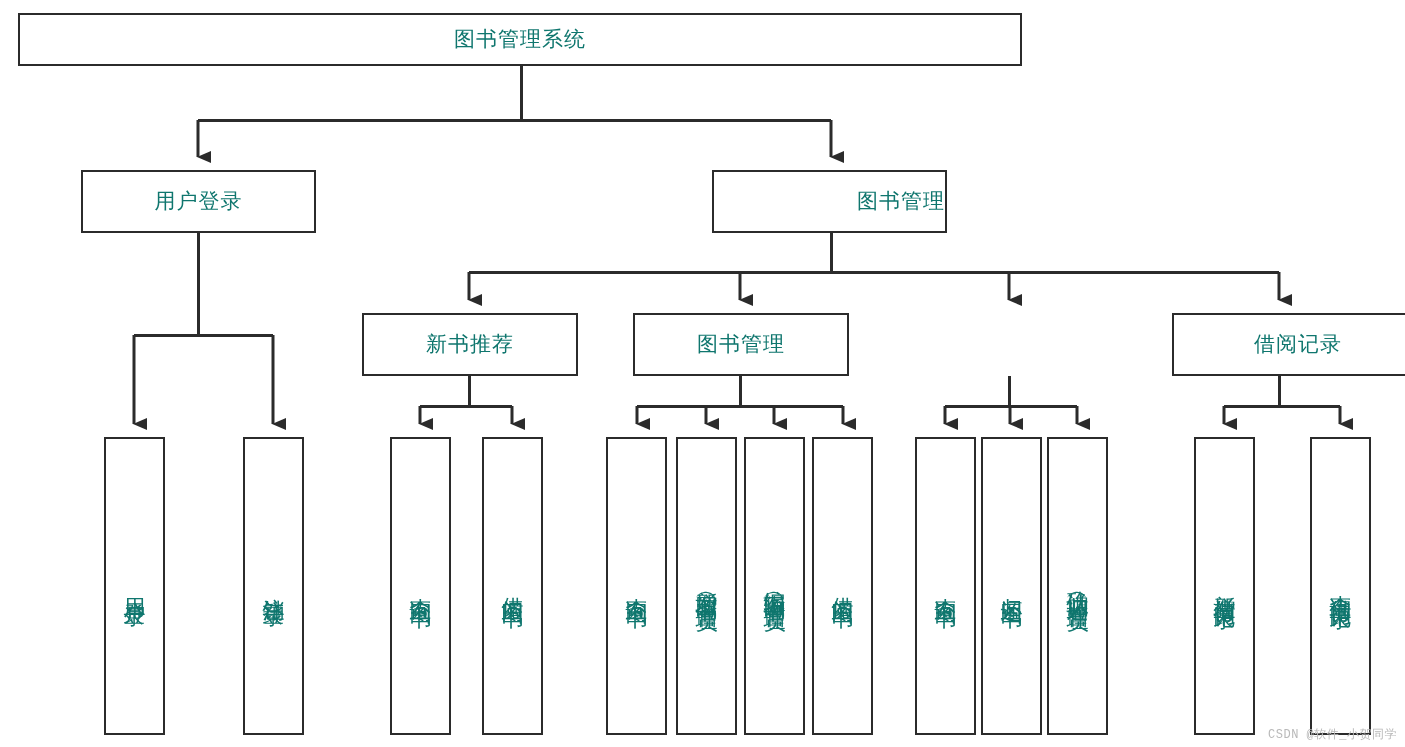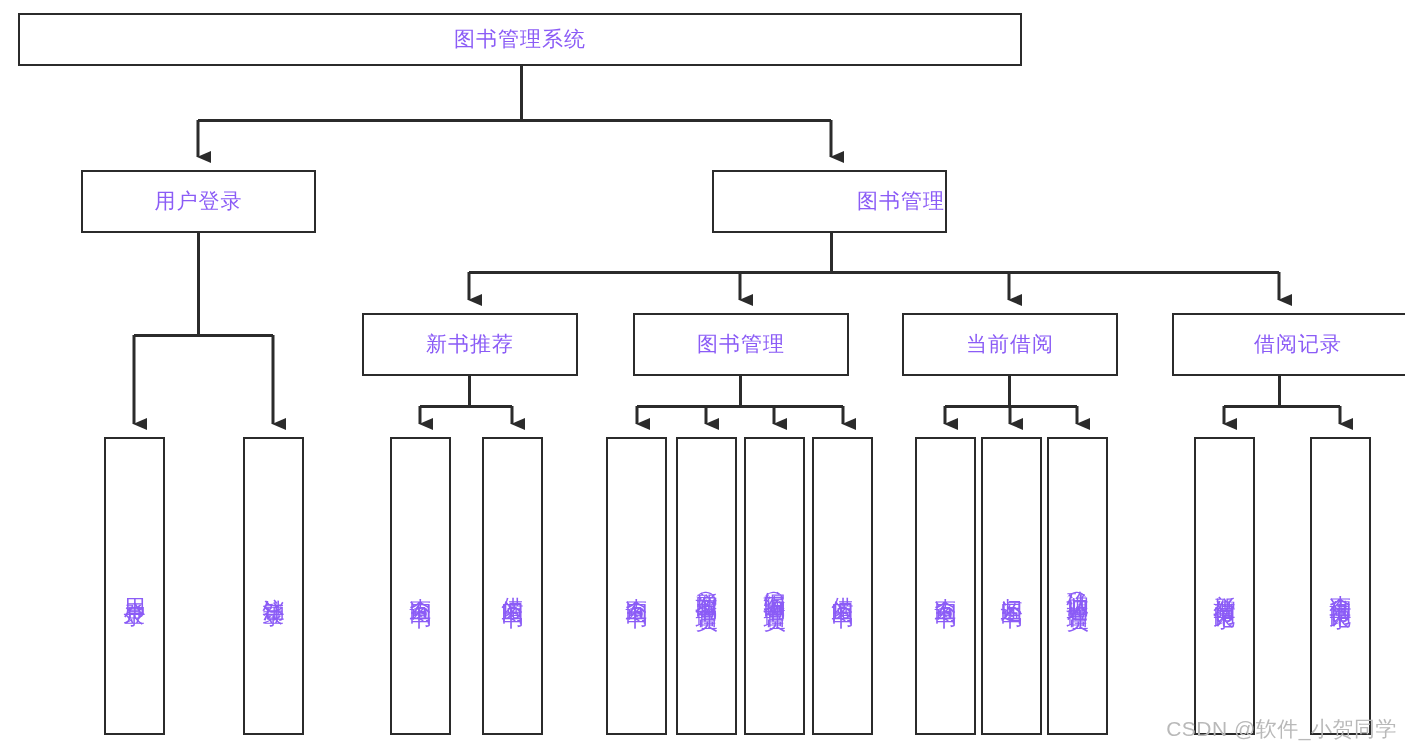--- a/index.html
+++ b/index.html
@@ -24,21 +24,21 @@
     height: 747px;
   }
   .node {
     position: absolute;
     box-sizing: border-box;
     border: 2px solid #2b2b2b;
     background: #ffffff;
     display: flex;
     align-items: center;
     justify-content: center;
-    color: #8b5cf6;
+    color: #0f766e;
     font-family: Liberation Serif, serif;
   }
   .node-label {
     display: block;
     text-align: center;
     line-height: 1.1;
     white-space: nowrap;
   }
   
   .node.h .node-label {
@@ -63,25 +63,25 @@
     white-space: nowrap;
     max-height: 288px;
   }
   .node.v.tall .node-label {
     max-height: 292px;
   }
   #watermark {
     position: absolute;
     right: 8px;
     bottom: 4px;
-    font-size: 21px;
+    font-size: 12px;
     color: #b9b9b9;
     letter-spacing: 0.5px;
     white-space: nowrap;
-    font-family: Liberation Sans, sans-serif;
+    font-family: Liberation Mono, monospace;
   }
 </style>
 </head>
 <body>
 
 <div id="diagram-root">
 
   <svg id="svg-layer" viewBox="0 0 1405 747" xmlns="http://www.w3.org/2000/svg">
     <defs>
       <marker id="arrow" viewBox="0 0 12 14" refX="6" refY="13" markerWidth="12" markerHeight="14" orient="auto-start-reverse" markerUnits="userSpaceOnUse">
@@ -172,23 +172,20 @@
   </div>
 
   <div class="node h" style="left:362px; top:313px; width:216px; height:63px;">
     <span class="node-label">新书推荐</span>
   </div>
 
   <div class="node h" style="left:633px; top:313px; width:216px; height:63px;">
     <span class="node-label">图书管理</span>
   </div>
 
-  <div class="node h" style="left:902px; top:313px; width:216px; height:63px;">
-    <span class="node-label">当前借阅</span>
-  </div>
 
   <div class="node h" style="left:1172px; top:313px; width:252px; height:63px;">
     <span class="node-label">借阅记录</span>
   </div>
 
   <div class="node v" style="left:104px; top:437px; width:61px; height:298px;">
     <span class="node-label">用户登录</span>
   </div>
 
   <div class="node v" style="left:243px; top:437px; width:61px; height:298px;">

